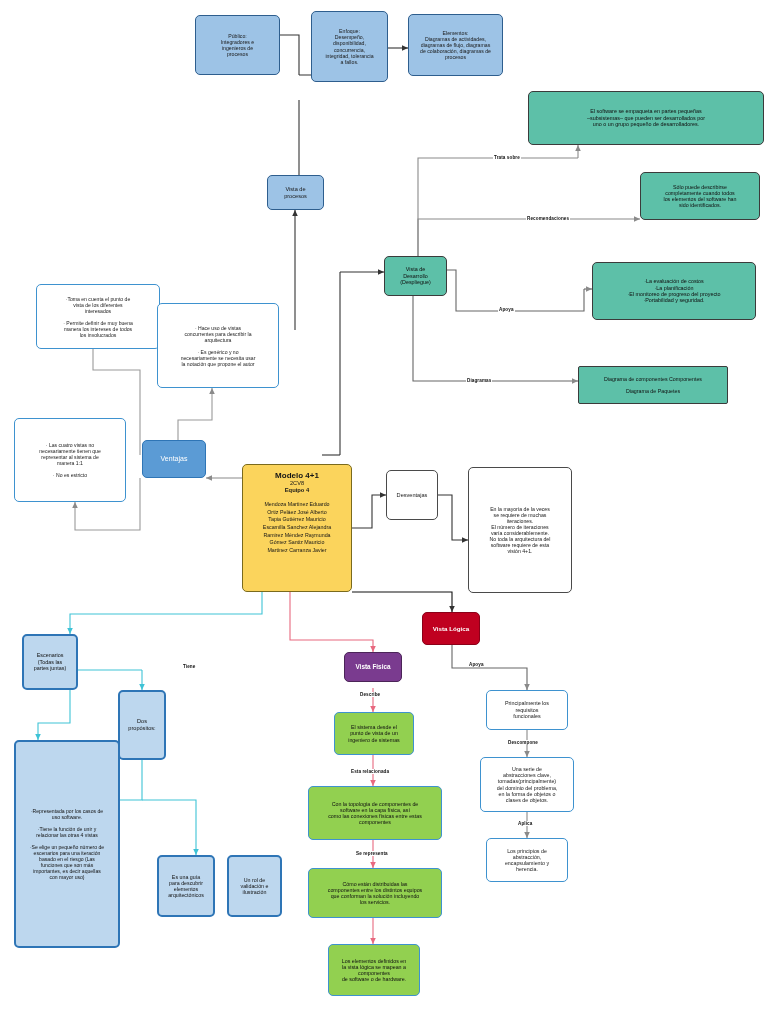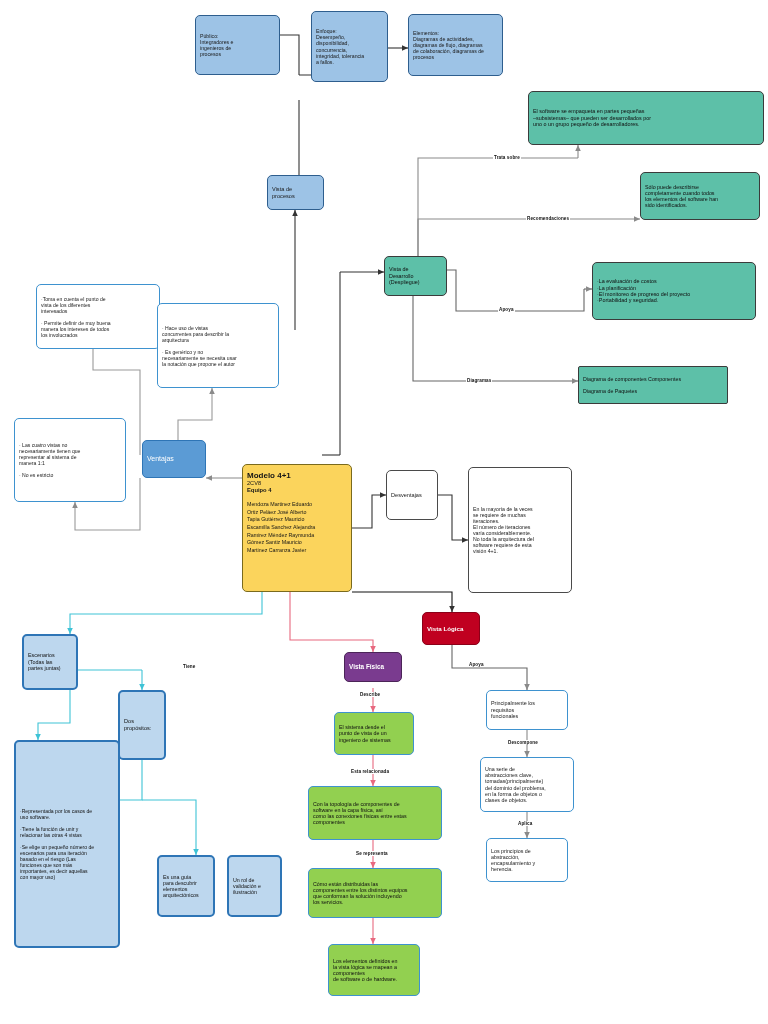--- a/index.html
+++ b/index.html
@@ -1,21 +1,21 @@
 <!DOCTYPE html>
 <html><head>
 <meta charset="utf-8">
 <style>
   html,body{margin:0;padding:0;background:#fff;}
   body{width:768px;height:1024px;position:relative;overflow:hidden;
        font-family:"Liberation Sans","DejaVu Sans",sans-serif;color:#111;}
   #canvas{position:absolute;left:0;top:0;width:768px;height:1024px;}
   svg.edges{position:absolute;left:0;top:0;width:768px;height:1024px;pointer-events:none;}
   .node{position:absolute;box-sizing:border-box;display:flex;align-items:center;
-        justify-content:center;text-align:left;padding:3px 4px;line-height:1.18;
+        justify-content:center;text-align:center;padding:3px 4px;line-height:1.18;
         border-radius:5px;}
   .node span{display:block;width:100%;white-space:pre-line;}
   
   .n-lightblue{background:#9DC3E6;border:1px solid #2E5E8E;color:#1a1a1a;}
   .n-white{background:#ffffff;border:1px solid #4a4a4a;color:#1a1a1a;}
   .n-whiteblue{background:#ffffff;border:1.4px solid #3E92CF;color:#1a1a1a;}
   .n-teal{background:#5DC0A8;border:1px solid #3b3b3b;color:#101010;}
   .n-blue{background:#5B9BD5;border:1.4px solid #2E75B6;color:#ffffff;}
   .n-palebluefill{background:#BDD7EE;border:2px solid #2E75B6;color:#121212;}
   .n-yellow{background:#FBD45C;border:1px solid #7a6a1d;color:#161616;}

